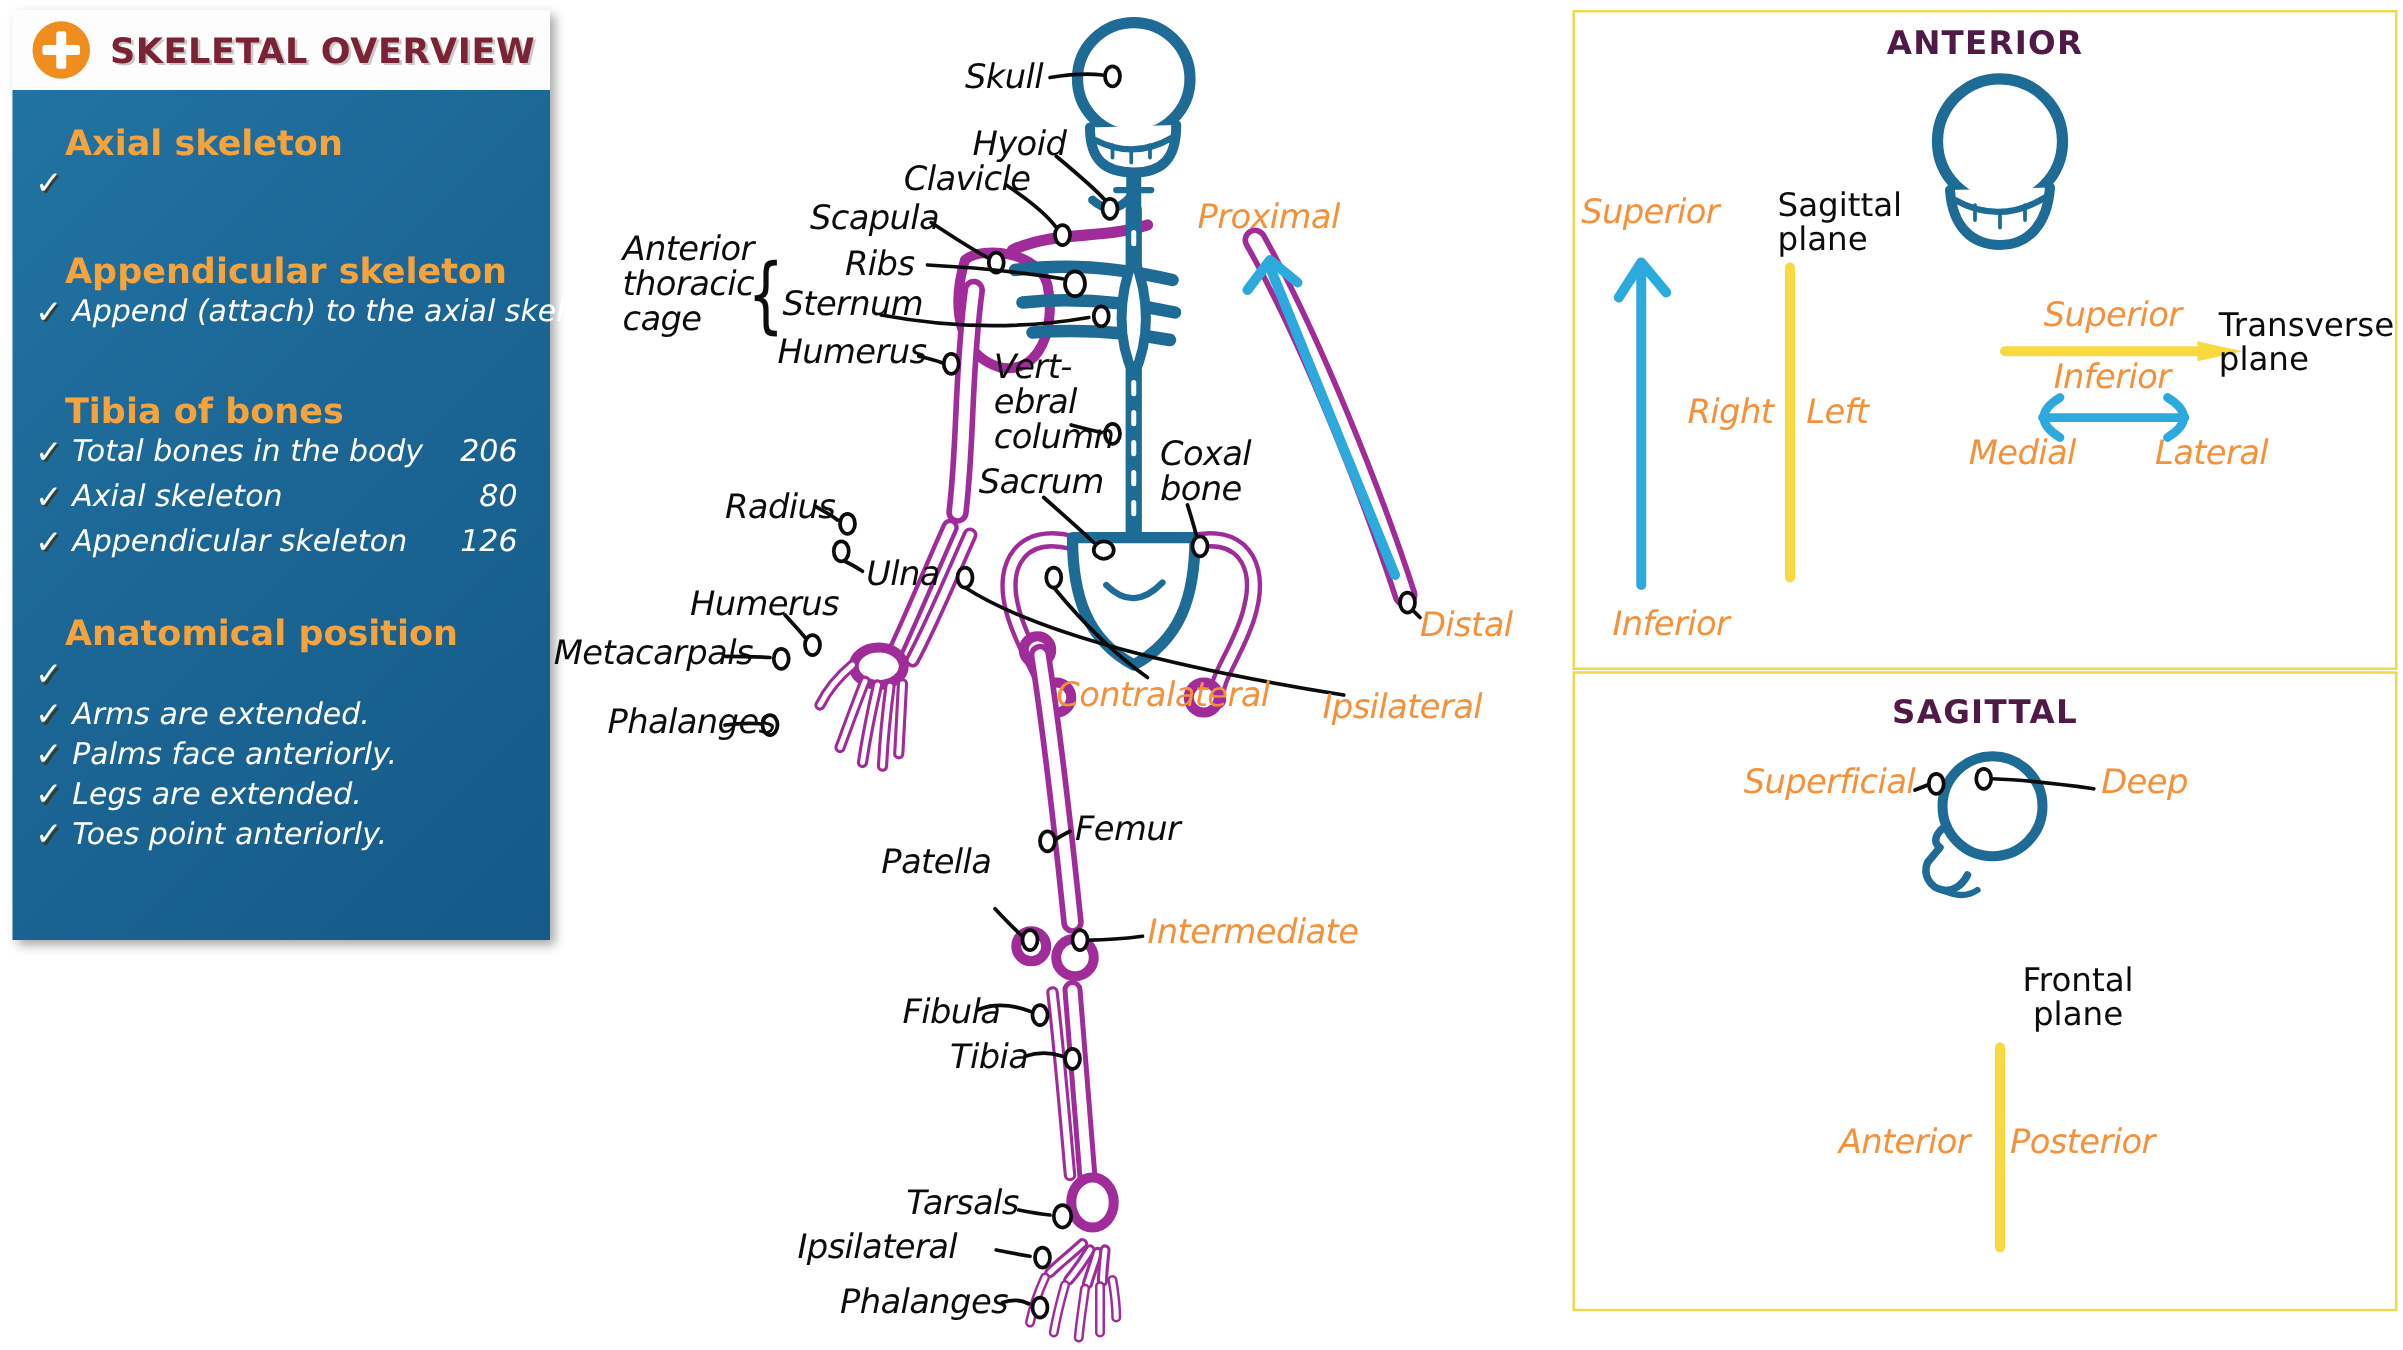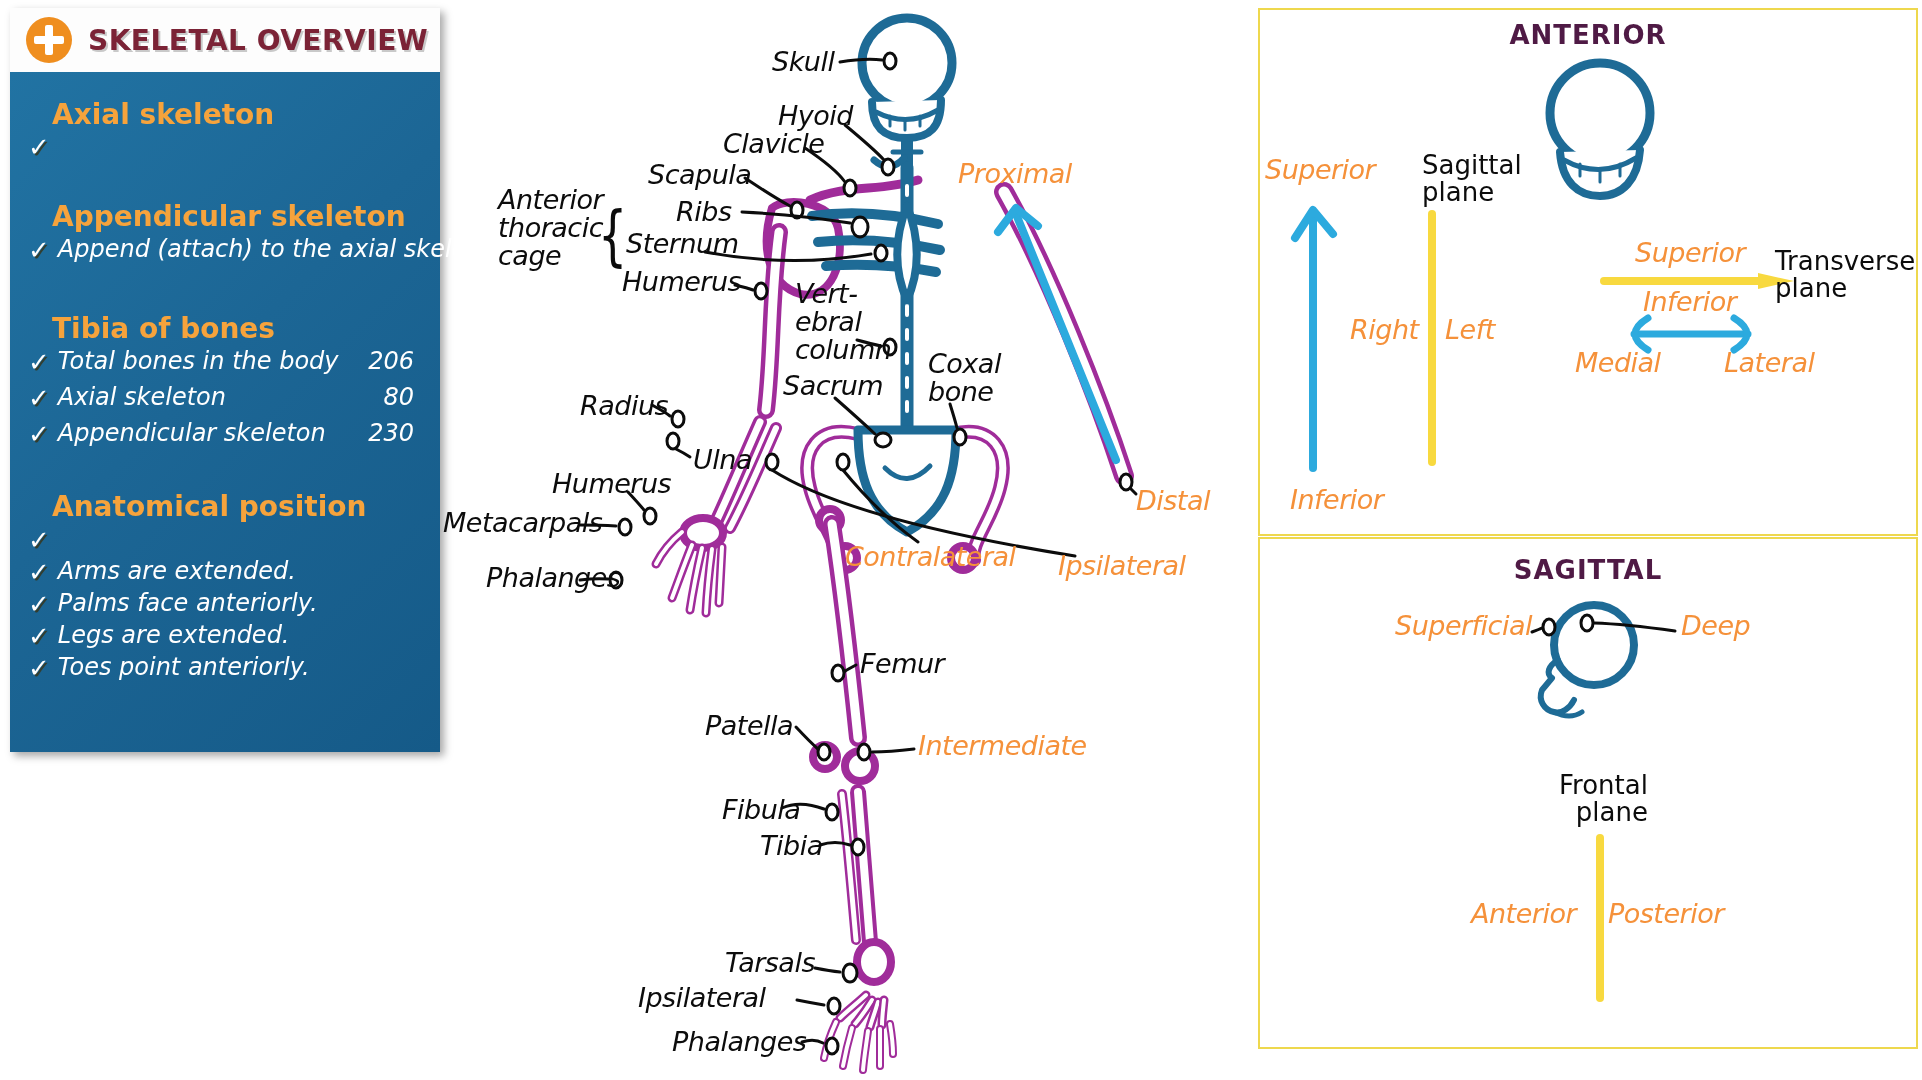--- a/index.html
+++ b/index.html
@@ -69,21 +69,21 @@
         <span class="val">206</span>
       </div>
       <div class="item" style="top:311px">
         <span class="check">✓</span>
         <span>Axial skeleton</span>
         <span class="val">80</span>
       </div>
       <div class="item" style="top:347px">
         <span class="check">✓</span>
         <span>Appendicular skeleton</span>
-        <span class="val">230</span>
+        <span class="val">126</span>
       </div>
 
       <div class="sec-h" style="top:418px">Anatomical position</div>
       <div class="item" style="top:453px">
         <span class="check">✓</span>
       </div>
       <div class="item" style="top:485px">
         <span class="check">✓</span>
         <span>Arms are extended.</span>
       </div>
@@ -299,21 +299,21 @@
 column</div>
   <div class="lbl" style="left:783px;top:372px">Sacrum</div>
   <div class="lbl" style="left:928px;top:350px">Coxal
 bone</div>
   <div class="lbl" style="left:580px;top:392px">Radius</div>
   <div class="lbl" style="left:693px;top:446px">Ulna</div>
   <div class="lbl" style="left:552px;top:470px">Humerus</div>
   <div class="lbl" style="left:443px;top:509px">Metacarpals</div>
   <div class="lbl" style="left:486px;top:564px">Phalanges</div>
   <div class="lbl" style="left:860px;top:650px">Femur</div>
-  <div class="lbl" style="left:705px;top:712px">Patella</div>
+  <div class="lbl" style="left:705px;top:676px">Patella</div>
   <div class="lbl" style="left:722px;top:796px">Fibula</div>
   <div class="lbl" style="left:760px;top:832px">Tibia</div>
   <div class="lbl" style="left:725px;top:949px">Tarsals</div>
   <div class="lbl" style="left:638px;top:984px">Ipsilateral</div>
   <div class="lbl" style="left:672px;top:1028px">Phalanges</div>
 
   <div class="dir" style="left:958px;top:160px">Proximal</div>
   <div class="dir" style="left:1136px;top:487px">Distal</div>
   <div class="dir" style="left:845px;top:543px">Contralateral</div>
   <div class="dir" style="left:1058px;top:552px">Ipsilateral</div>
@@ -327,18 +327,18 @@
   <div class="dir" style="left:1290px;top:486px">Inferior</div>
   <div class="dir" style="left:1635px;top:239px">Superior</div>
   <div class="plane" style="left:1775px;top:248px">Transverse
 plane</div>
   <div class="dir" style="left:1643px;top:288px">Inferior</div>
   <div class="dir" style="left:1575px;top:349px">Medial</div>
   <div class="dir" style="left:1724px;top:349px">Lateral</div>
 
   <div class="dir" style="left:1395px;top:612px">Superficial</div>
   <div class="dir" style="left:1681px;top:612px">Deep</div>
-  <div class="plane" style="left:1559px;top:772px;text-align:right">Frontal
+  <div class="plane" style="left:1618px;top:772px;text-align:center">Frontal
 plane</div>
   <div class="dir" style="left:1471px;top:900px">Anterior</div>
   <div class="dir" style="left:1608px;top:900px">Posterior</div>
 
 </div>
 
 </body></html>

